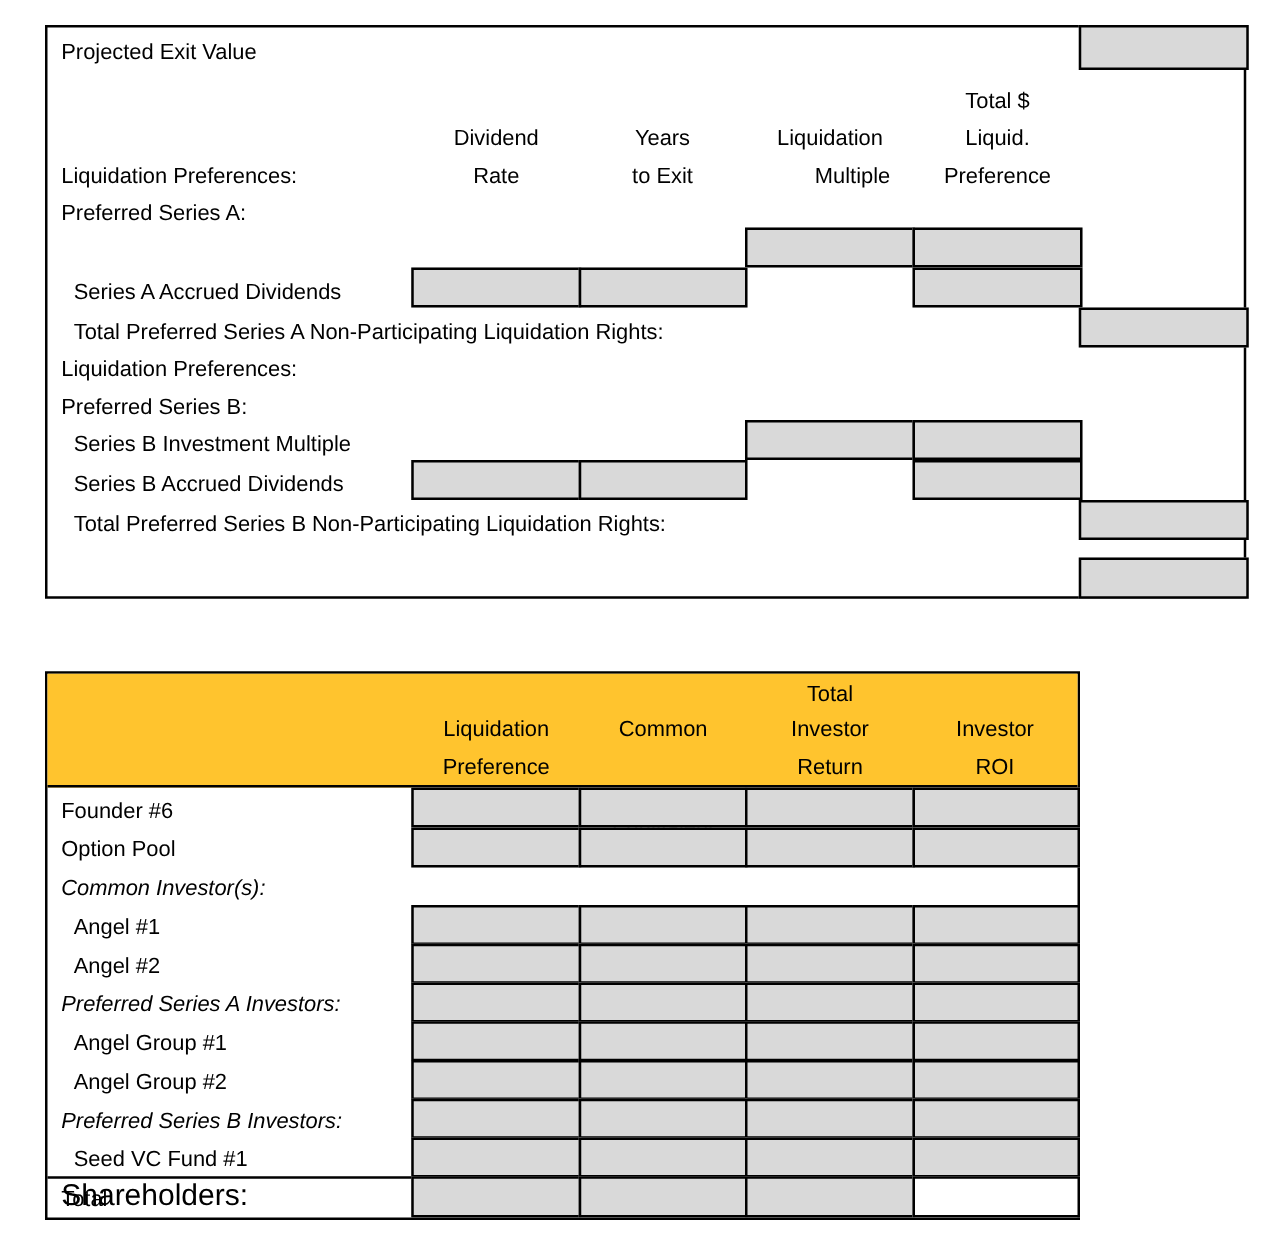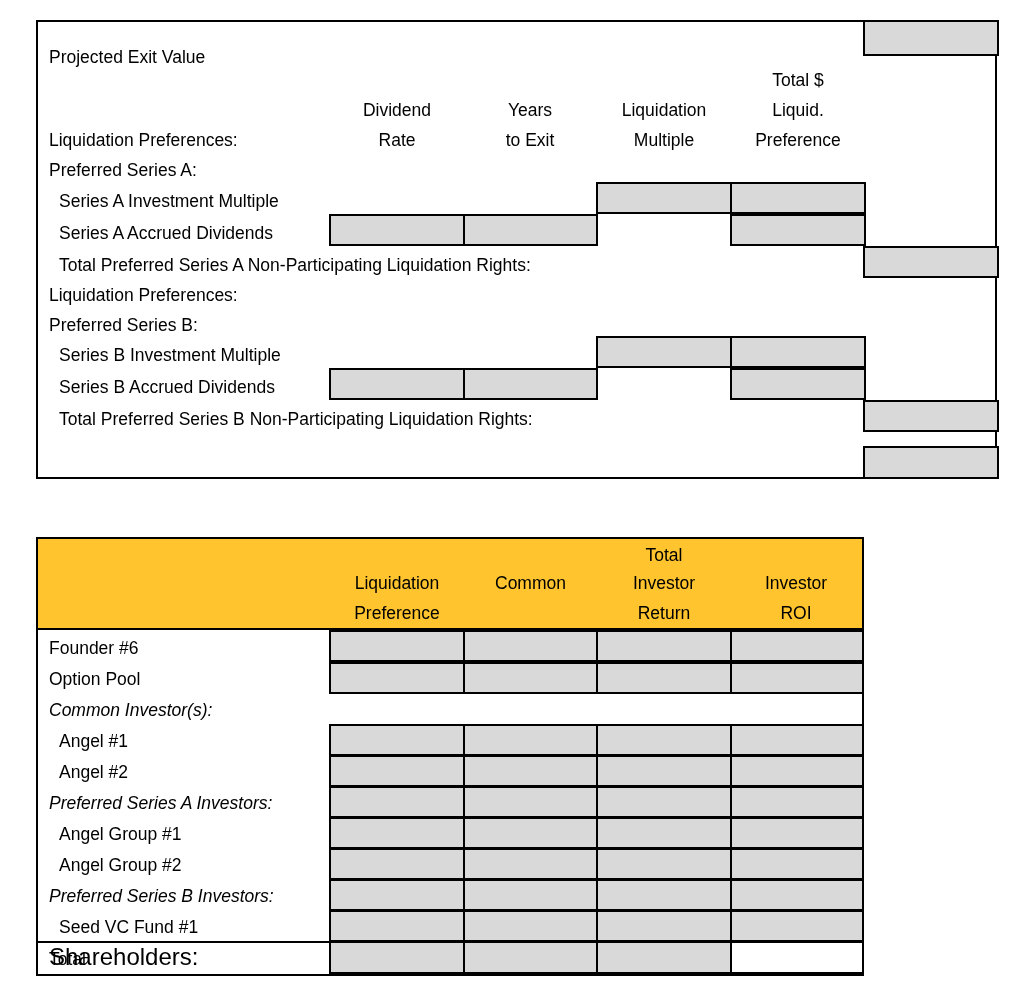--- a/index.html
+++ b/index.html
@@ -107,43 +107,42 @@
     border-top: 2px solid #000;
   }
 </style>
 </head>
 <body>
 
 <div class="page">
 
   <div id="waterfall-table">
 
-    <div class="wf-label" style="top:20px;">Projected Exit Value</div>
+    <div class="wf-label" style="top:4px;">Projected Exit Value</div>
     <div class="wf-label" style="top:103px;">Liquidation Preferences:</div>
     <div class="wf-label" style="top:133px;">Preferred Series A:</div>
-    <div class="wf-label indent1" style="top:164px;">Series A Investment Multiple</div>
     <div class="wf-label indent1" style="top:196px;">Series A Accrued Dividends</div>
     <div class="wf-label indent1" style="top:228px;">Total Preferred Series A Non-Participating Liquidation Rights:</div>
     <div class="wf-label" style="top:258px;">Liquidation Preferences:</div>
     <div class="wf-label" style="top:288px;">Preferred Series B:</div>
     <div class="wf-label indent1" style="top:318px;">Series B Investment Multiple</div>
     <div class="wf-label indent1" style="top:350px;">Series B Accrued Dividends</div>
     <div class="wf-label indent1" style="top:382px;">Total Preferred Series B Non-Participating Liquidation Rights:</div>
 
     <div class="wf-head" style="left:291px; top:43px; width:136px;"></div>
     <div class="wf-head" style="left:291px; top:73px; width:136px;">Dividend</div>
     <div class="wf-head" style="left:291px; top:103px; width:136px;">Rate</div>
 
     <div class="wf-head" style="left:425px; top:43px; width:134px;"></div>
     <div class="wf-head" style="left:425px; top:73px; width:134px;">Years</div>
     <div class="wf-head" style="left:425px; top:103px; width:134px;">to Exit</div>
 
     <div class="wf-head" style="left:558px; top:43px; width:136px;"></div>
     <div class="wf-head" style="left:558px; top:73px; width:136px;">Liquidation</div>
-    <div class="wf-head" style="left:558px; top:103px; width:136px;">Multiple</div>
+    <div class="wf-head" style="left:576px; top:103px; width:136px;">Multiple</div>
 
     <div class="wf-head" style="left:692px; top:43px; width:136px;">Total $</div>
     <div class="wf-head" style="left:692px; top:73px; width:136px;">Liquid.</div>
     <div class="wf-head" style="left:692px; top:103px; width:136px;">Preference</div>
 
     <div class="cell" style="left:825px; top:-2px; width:136px; height:36px;"></div>
 
     <div class="cell" style="left:558px; top:160px; width:136px; height:32px;"></div>
     <div class="cell" style="left:692px; top:160px; width:136px; height:32px;"></div>
 

